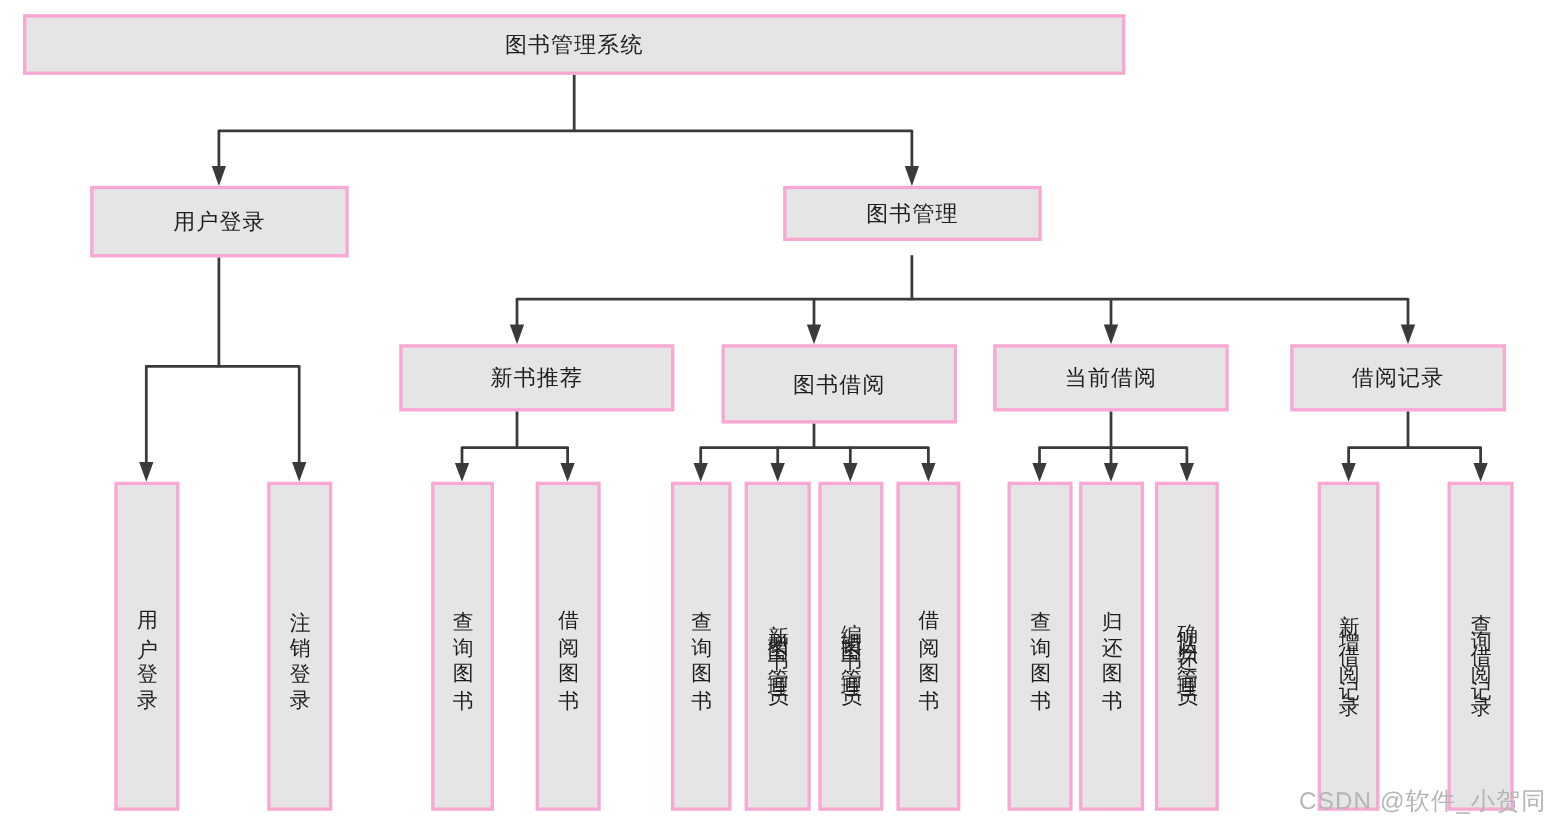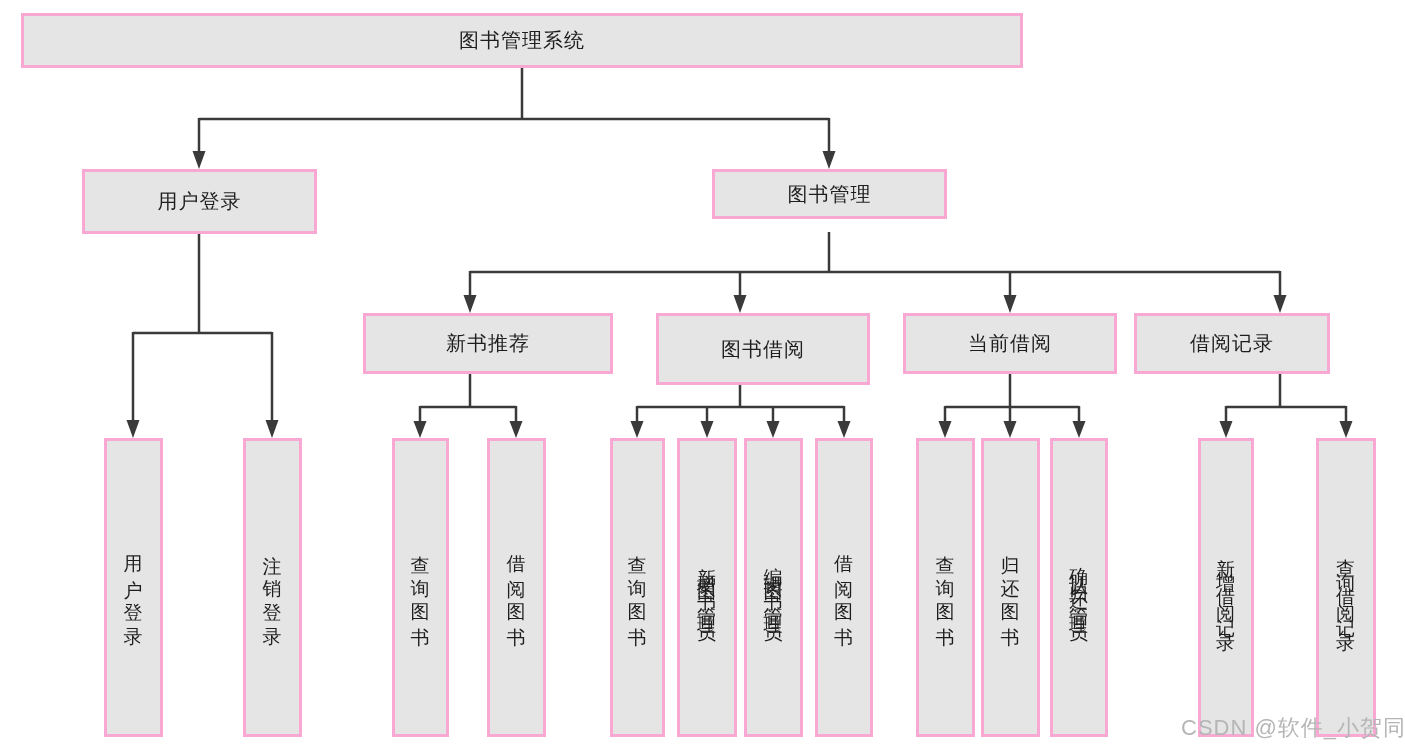--- a/index.html
+++ b/index.html
@@ -135,21 +135,21 @@
 
   <div class="node" style="left:363px; top:313px; width:250px; height:61px;">
     <span class="h-label">新书推荐</span>
   </div>
   <div class="node" style="left:656px; top:313px; width:214px; height:72px;">
     <span class="h-label">图书借阅</span>
   </div>
   <div class="node" style="left:903px; top:313px; width:214px; height:61px;">
     <span class="h-label">当前借阅</span>
   </div>
-  <div class="node" style="left:1134px; top:313px; width:196px; height:61px;">
+  <div class="node" style="left:1173px; top:313px; width:196px; height:61px;">
     <span class="h-label">借阅记录</span>
   </div>
 
   <div class="node vnode" style="left:104px; top:438px; width:59px; height:299px;">
     <span class="v-label ls4">用户登录</span>
   </div>
   <div class="node vnode" style="left:243px; top:438px; width:59px; height:299px;">
     <span class="v-label ls4">注销登录</span>
   </div>
 

